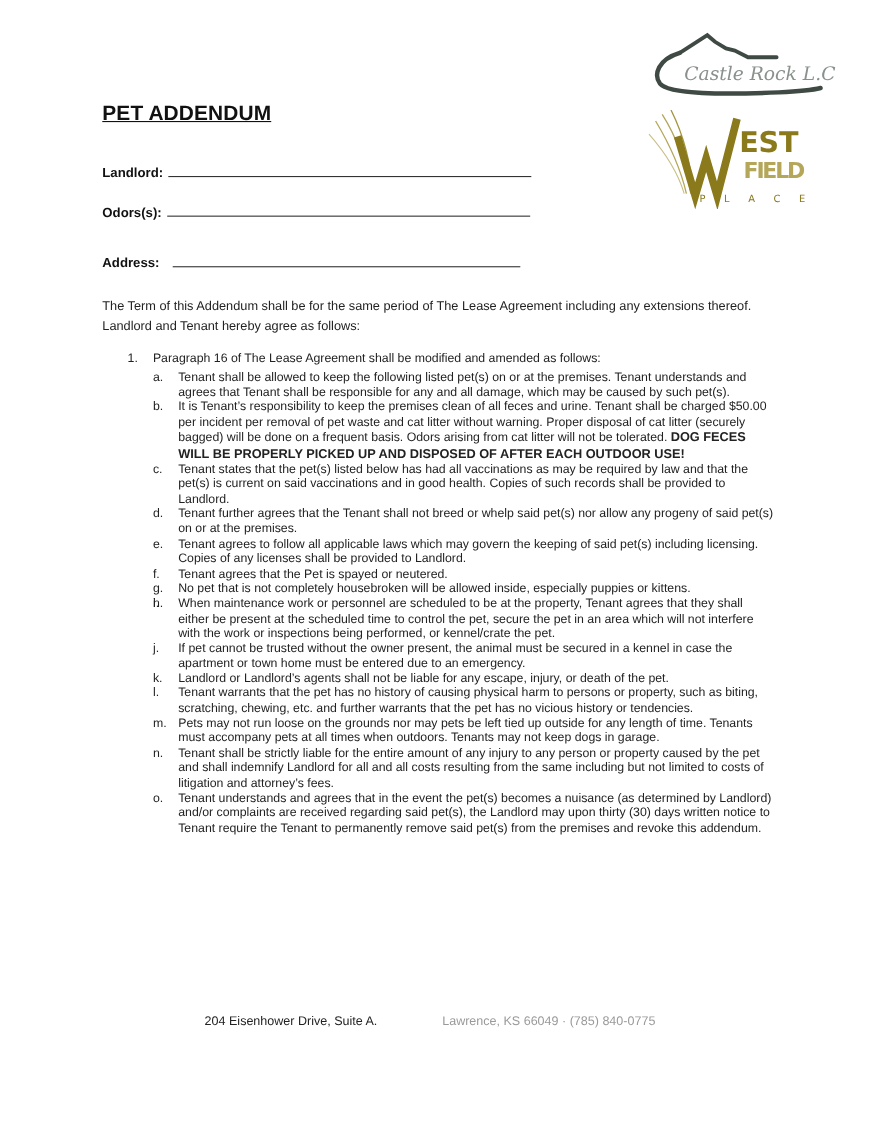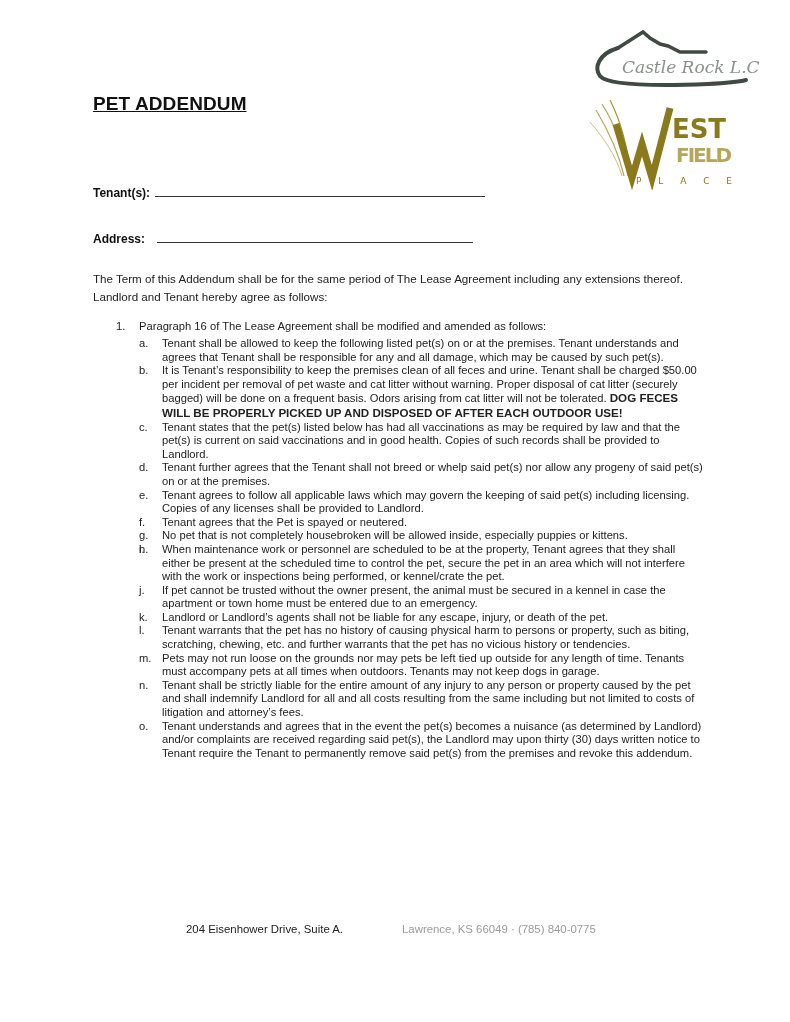--- a/index.html
+++ b/index.html
@@ -55,22 +55,25 @@
       <path d="M22 0 C32 20, 40 46, 42 76" fill="none" stroke="#a39540" stroke-width="1.2"></path>
       <path d="M28 24 L44 78 L54 44 L64 78 L82 8" fill="none" stroke="#8a7a1c" stroke-width="7" stroke-linejoin="miter"></path>
       <text x="84" y="38" font-family="DejaVu Sans, sans-serif" font-weight="bold" font-size="26" fill="#8a7a1c" textLength="54">EST</text>
       <text x="88" y="62" font-family="DejaVu Sans, sans-serif" font-weight="bold" font-size="20" fill="#b5a75a" textLength="56">FIELD</text>
       <text x="48" y="84" font-family="DejaVu Sans, sans-serif" font-size="9" fill="#8a7a1c" letter-spacing="7">P L A C E</text>
     </svg>
   </div>
 
   <div class="title">PET ADDENDUM</div>
 
+  <div class="field" style="top:150px;">
+    <span class="lbl">Landlord:</span><span class="line" style="width:330px;"></span>
+  </div>
   <div class="field" style="top:186px;">
-    <span class="lbl">Tenant(s):</span><span class="line" style="width:330px;"></span>
+    <span class="lbl">Odors(s):</span><span class="line" style="width:330px;"></span>
   </div>
   <div class="field" style="top:232px;text-align:center;">
     <span class="lbl">Address:</span><span class="line" style="width:316px; margin-left:12px;"></span>
   </div>
 
   <div class="intro">The Term of this Addendum shall be for the same period of The Lease Agreement including any extensions thereof. Landlord and Tenant hereby agree as follows:</div>
 
   <div class="list">
     <div class="item1">
       <span class="num">1.</span>

